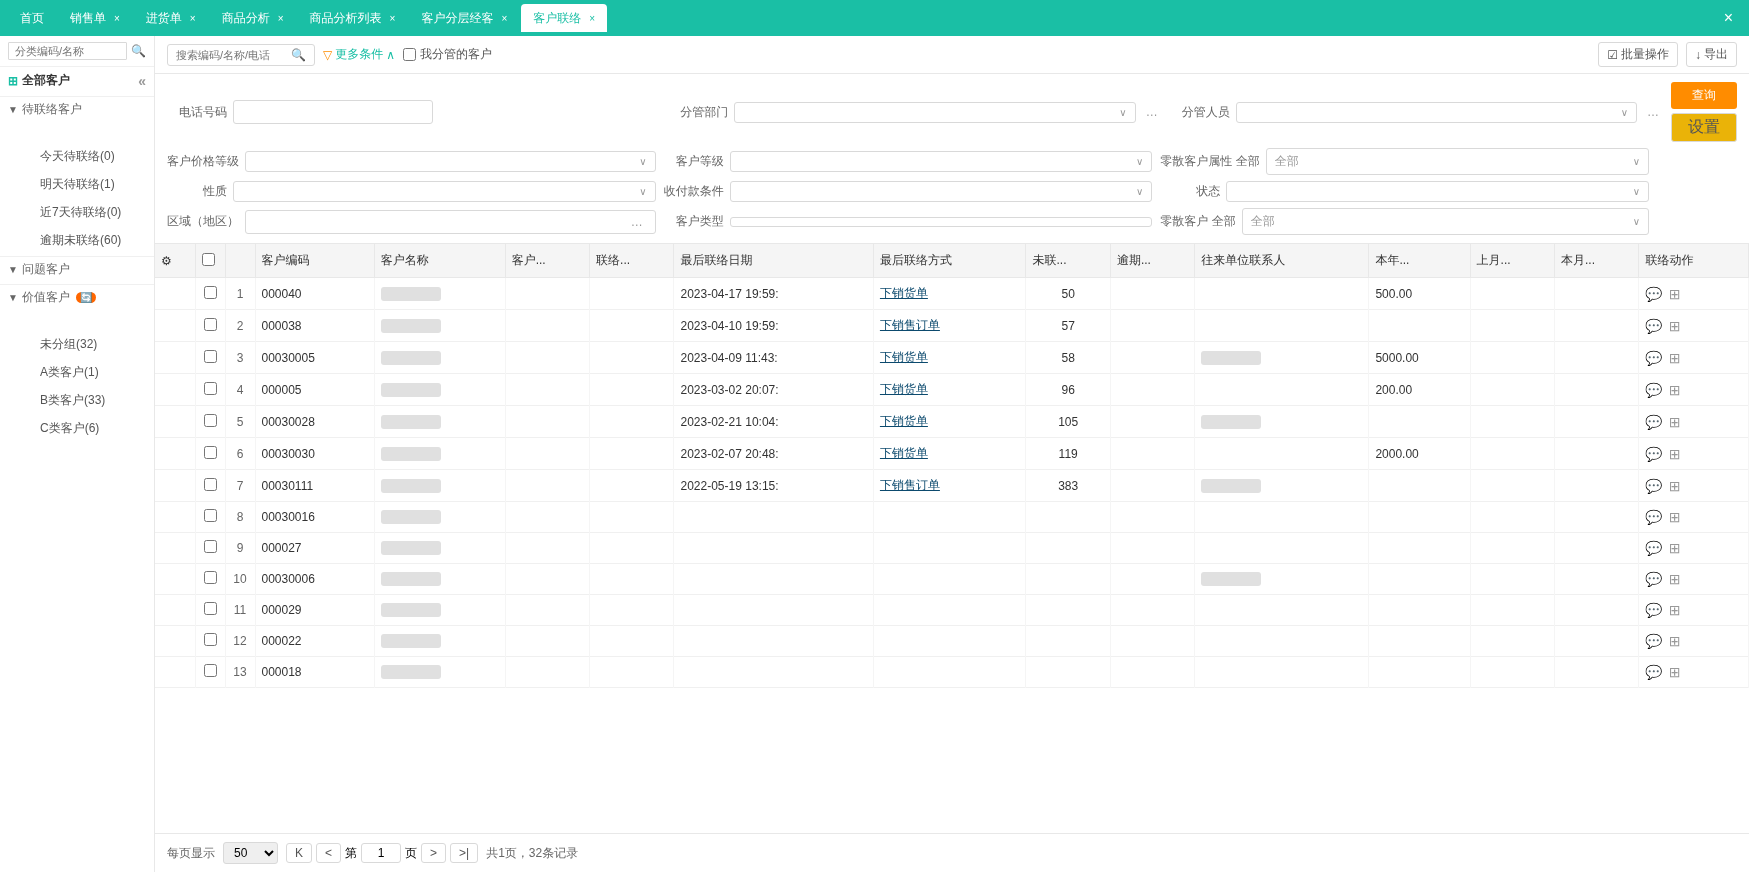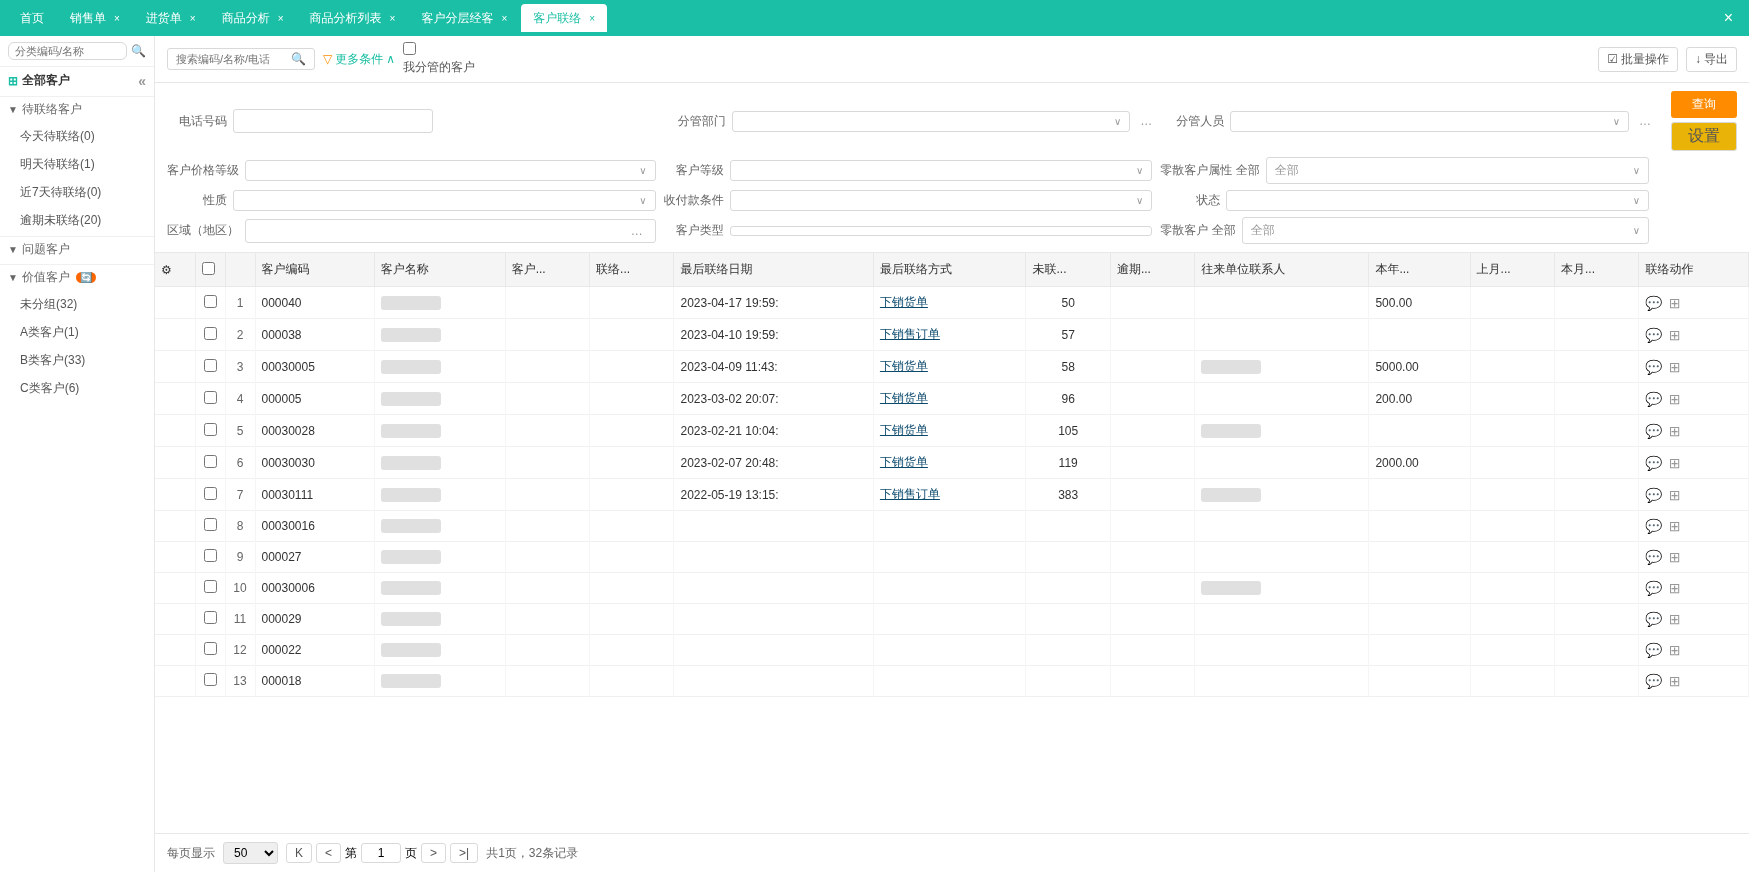--- a/index.html
+++ b/index.html
@@ -46,38 +46,38 @@
     }
     .sidebar-search {
       display: flex;
       align-items: center;
       padding: 6px 8px;
       border-bottom: 1px solid #f0f0f0;
       gap: 4px;
     }
     .sidebar-search input {
       border: 1px solid #d9d9d9;
-      border-radius: 6px;
+      border-radius: 1px;
       padding: 2px 6px;
       width: 100%;
       font-size: 11px;
       outline: none;
     }
     .sidebar-search .search-icon { color: #999; cursor: pointer; }
     .sidebar-group-header {
       display: flex;
       align-items: center;
       padding: 5px 8px;
       color: #333;
       font-weight: bold;
       cursor: pointer;
       gap: 4px;
     }
     .sidebar-group-header .grid-icon { color: #1abfa5; }
-    .sidebar-sub { padding-left: 4px; }
+    .sidebar-sub { padding-left: 24px; margin-top: 20px; }
     .sidebar-label {
       display: flex;
       align-items: center;
       gap: 4px;
       padding: 3px 8px 3px 16px;
       color: #555;
       cursor: pointer;
       line-height: 22px;
     }
     .section-title {
@@ -133,24 +133,23 @@
     }
     .more-filters {
       display: flex;
       align-items: center;
       gap: 3px;
       color: #1abfa5;
       cursor: pointer;
     }
     .filter-checkbox {
       display: flex;
-      align-items: flex-start;
+      align-items: center;
       gap: 4px;
       color: #555;
-      flex-direction: column;
     }
     .spacer { flex: 1; }
     .toolbar-btn {
       display: flex;
       align-items: center;
       gap: 3px;
       color: #555;
       cursor: pointer;
       padding: 3px 8px;
       border: 1px solid #d9d9d9;
@@ -204,21 +203,20 @@
       align-items: center;
       justify-content: space-between;
       cursor: pointer;
     }
     .filter-select-text { color: #999; }
     .dropdown-arrow { color: #999; font-size: 10px; }
     .action-buttons {
       display: flex;
       flex-direction: column;
       gap: 4px;
-      margin-left: 8px;
     }
     .btn-query {
       background: #ff8c00;
       color: white;
       border: none;
       border-radius: 3px;
       padding: 5px 16px;
       cursor: pointer;
       font-size: 12px;
     }
@@ -386,21 +384,21 @@
       <div class="sidebar-label">
           <span>今天待联络(0)</span>
         </div>
       <div class="sidebar-label">
           <span>明天待联络(1)</span>
         </div>
       <div class="sidebar-label">
           <span>近7天待联络(0)</span>
         </div>
       <div class="sidebar-label">
-          <span>逾期未联络(20)</span>
+          <span>逾期未联络(60)</span>
         </div>
     </div>
 
     <div class="section-title">
       <span class="arrow">▼</span>
       <span>问题客户</span>
     </div>
 
     <div class="section-title">
       <span class="arrow">▼</span>

